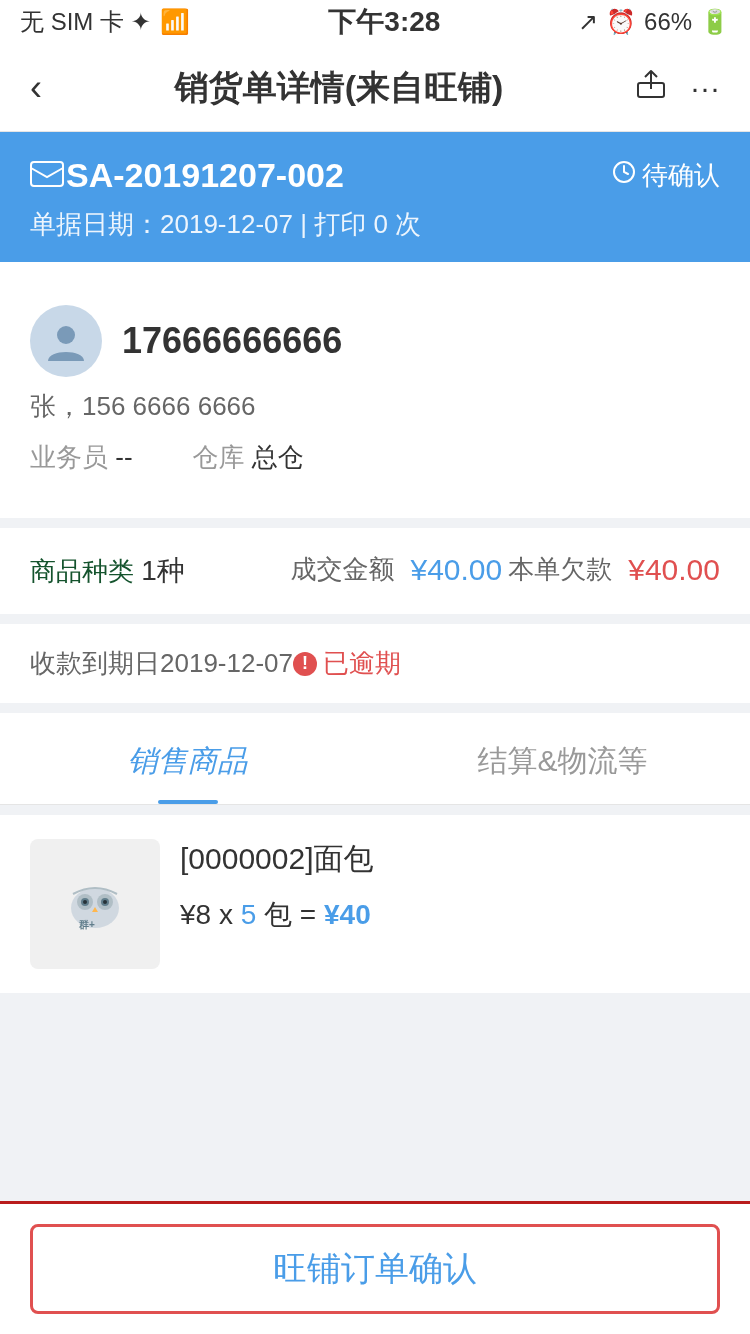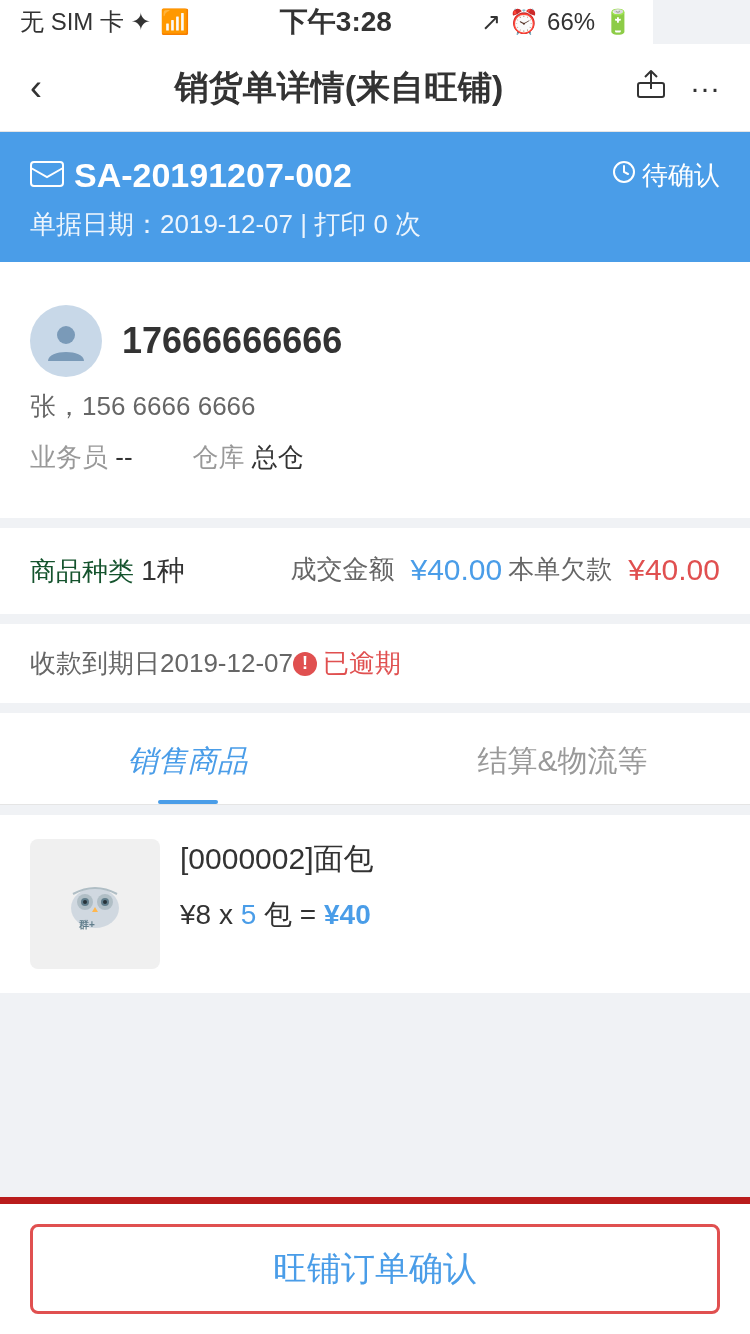--- a/index.html
+++ b/index.html
@@ -8,21 +8,21 @@
       width: 750px;
       min-height: 1334px;
       background: #f0f2f5;
       font-family: -apple-system, "PingFang SC", "Helvetica Neue", sans-serif;
       font-size: 28px;
       color: #333;
     }
 
     
     .status-bar {
-      width: 653px;
+      width: 750px;
       height: 44px;
       background: #fff;
       display: flex;
       align-items: center;
       justify-content: space-between;
       padding: 0 20px;
       font-size: 24px;
       font-weight: 500;
     }
     .status-bar-left { display: flex; align-items: center; gap: 10px; }
@@ -64,21 +64,21 @@
       justify-content: space-between;
       align-items: center;
       margin-bottom: 12px;
     }
     .order-id {
       font-size: 34px;
       font-weight: 700;
       color: #fff;
       display: flex;
       align-items: center;
-      gap: 10px;
+      gap: 2px;
     }
     .status-badge {
       display: flex;
       align-items: center;
       gap: 6px;
       color: #fff;
       font-size: 26px;
     }
     .header-card-sub {
       font-size: 26px;
@@ -259,21 +259,21 @@
     }
 
     
     .bottom-bar {
       position: fixed;
       bottom: 0;
       left: 0;
       width: 750px;
       background: #fff;
       padding: 20px 30px;
-      border-top: 7px solid #b91c1c;
+      border-top: 3px solid #b91c1c;
     }
     .confirm-btn {
       width: 100%;
       height: 90px;
       border: 3px solid #e05050;
       background: #fff;
       border-radius: 8px;
       font-size: 34px;
       color: #4a9de8;
       font-weight: 500;

